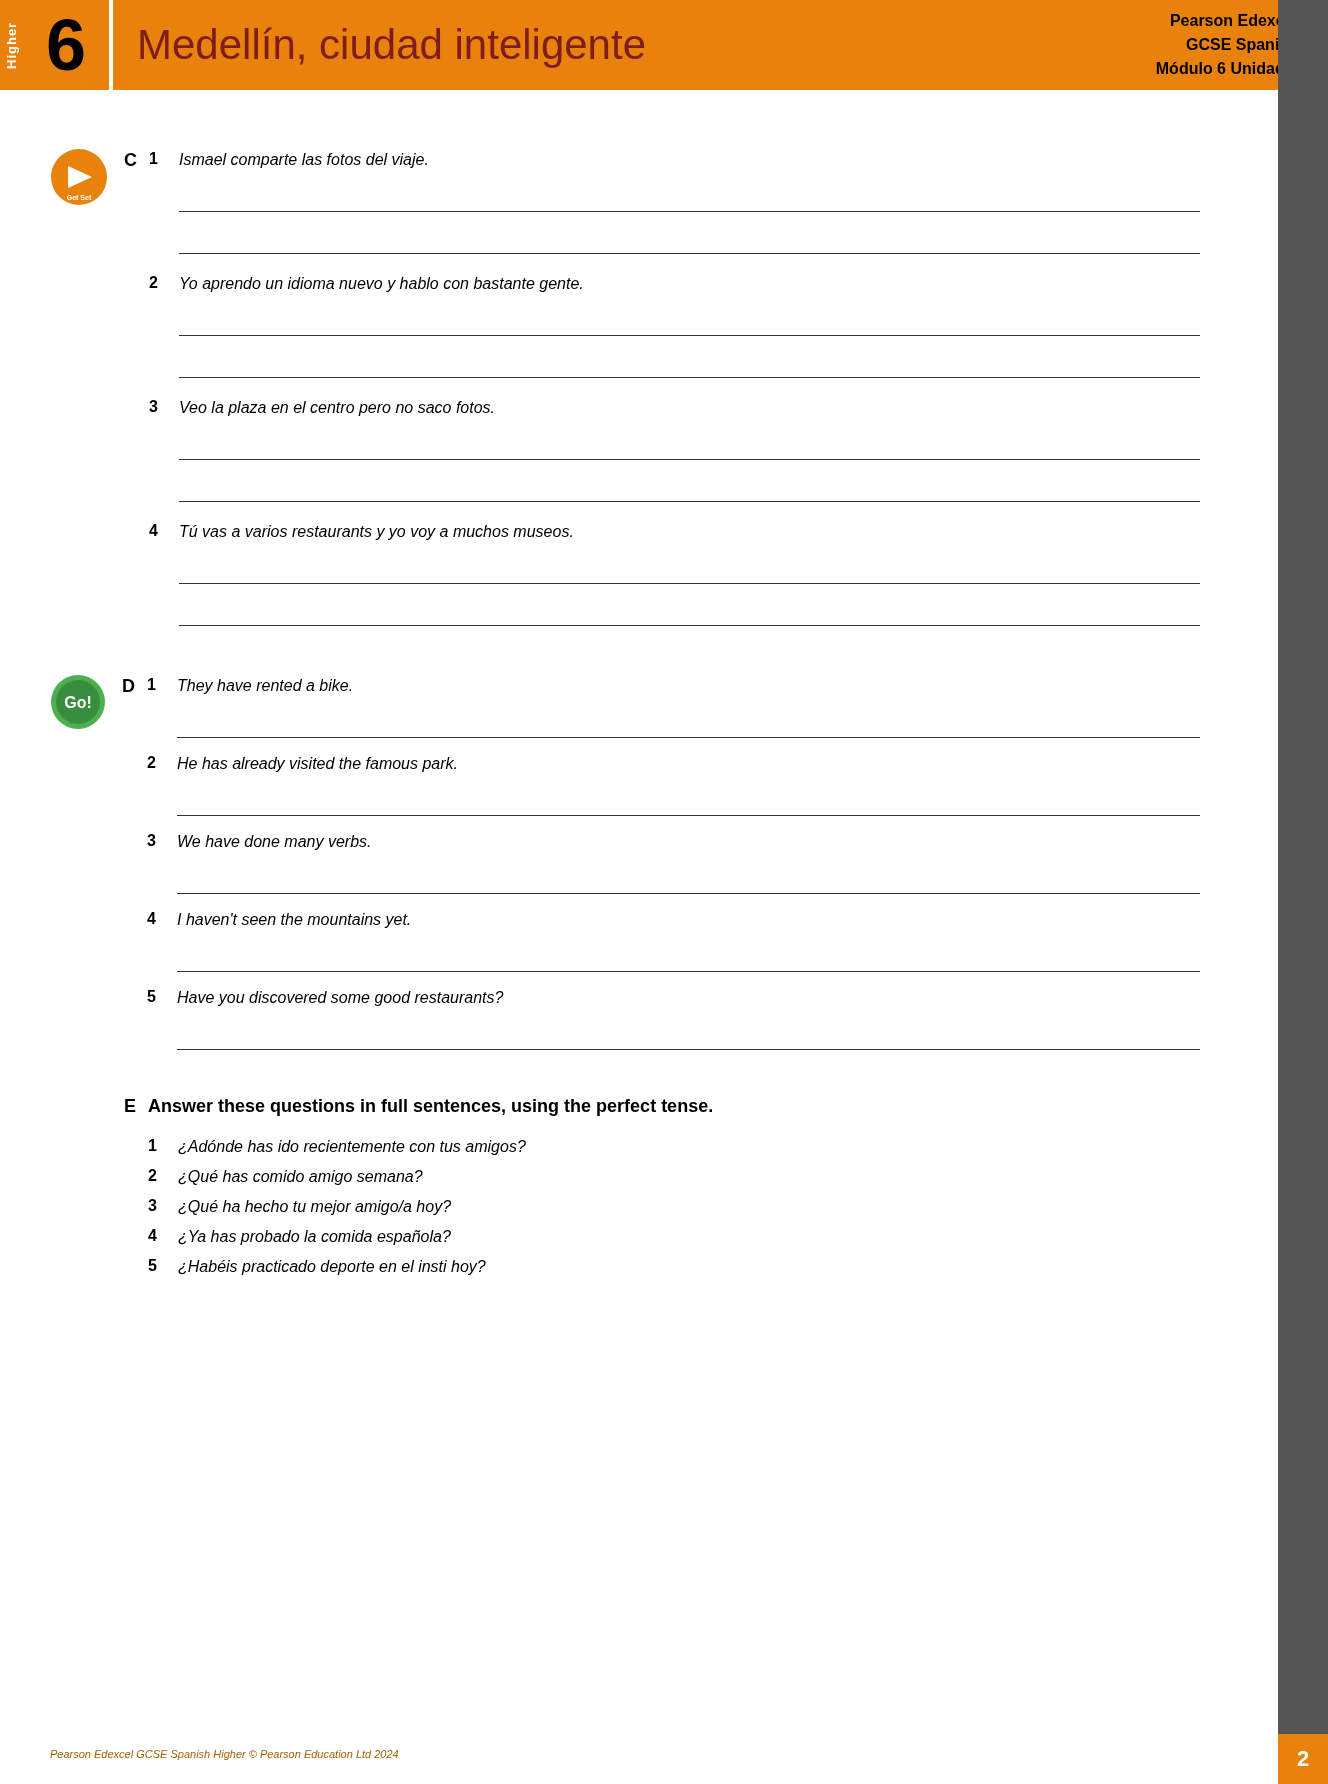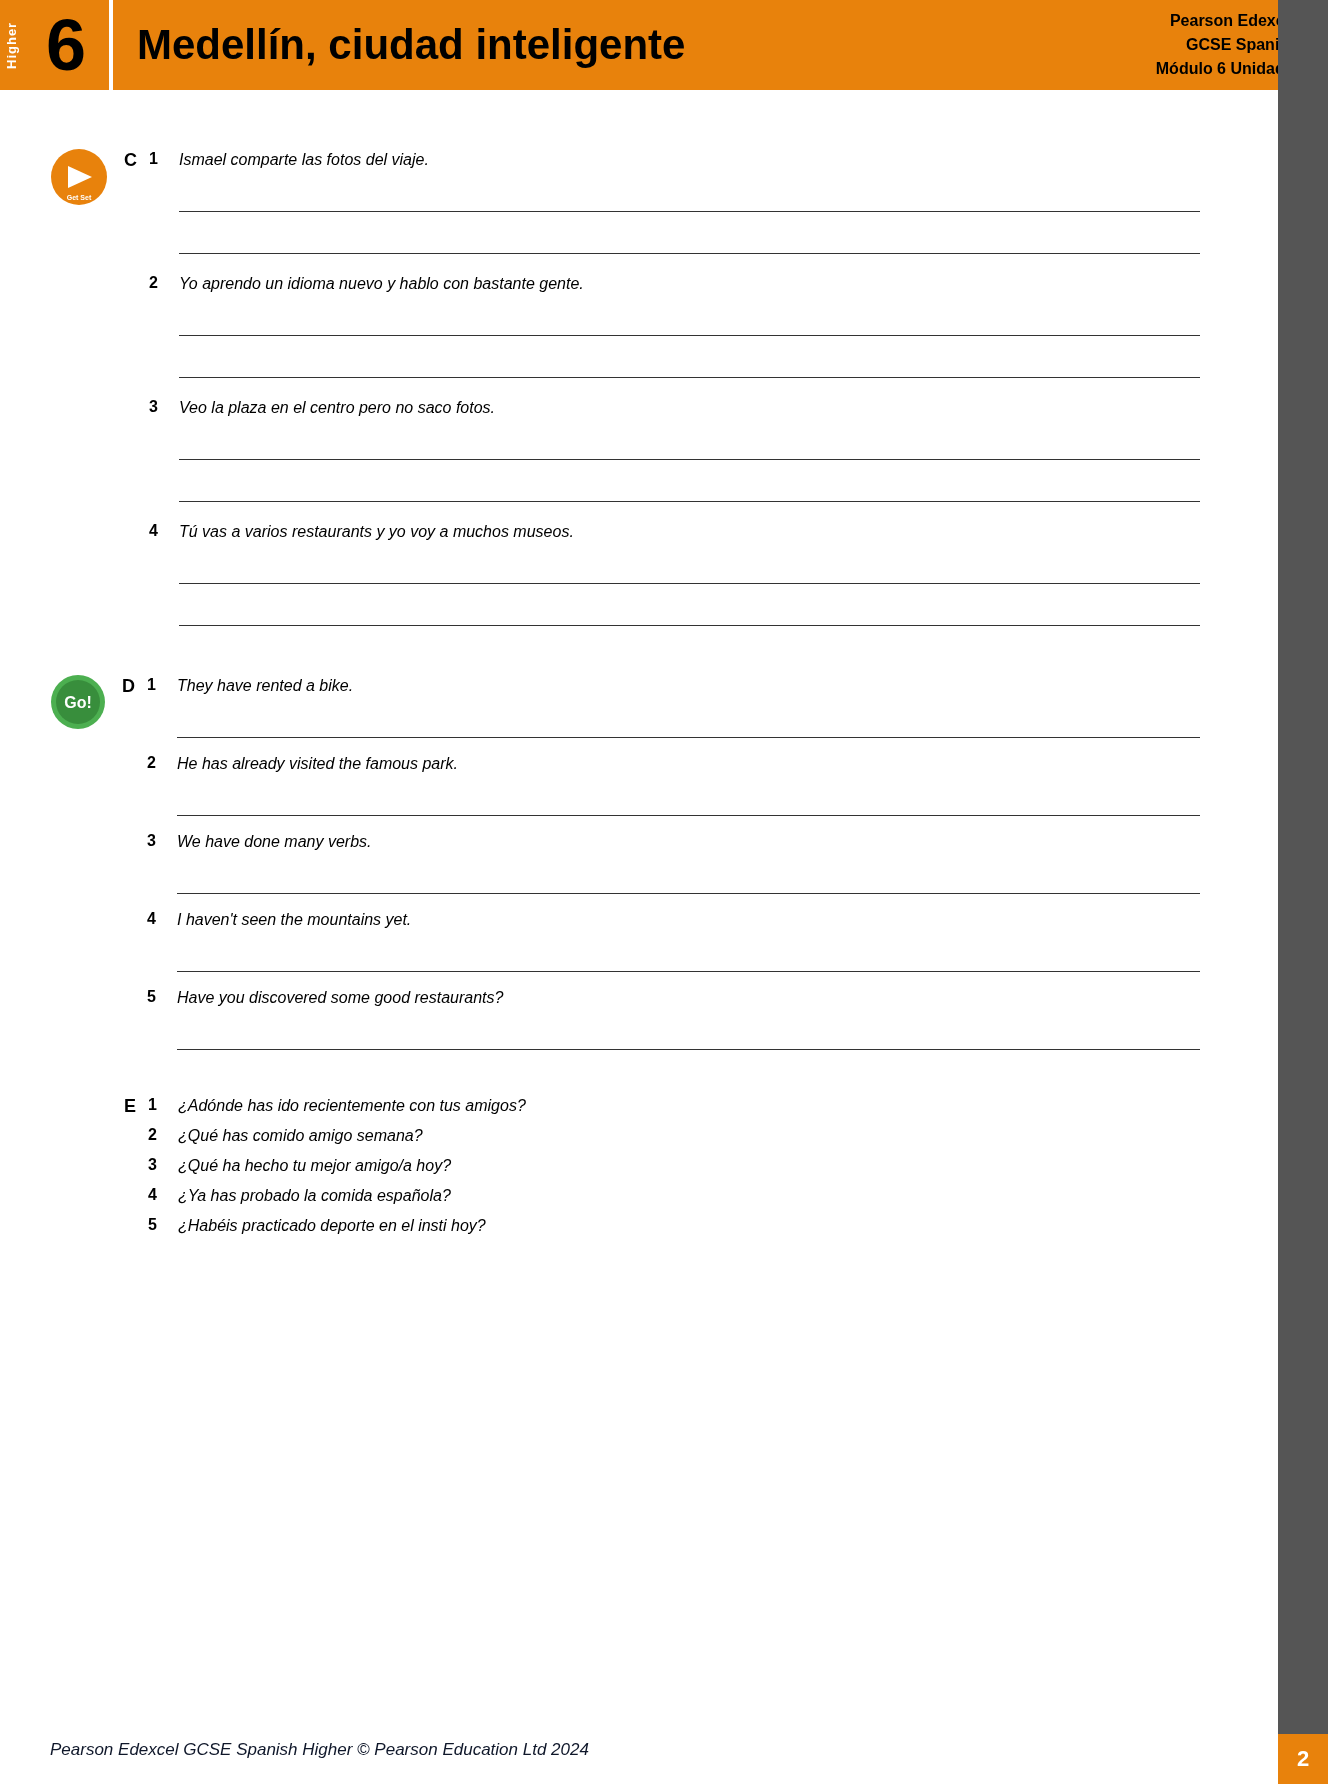--- a/index.html
+++ b/index.html
@@ -51,23 +51,23 @@
       font-weight: 900;
       width: 90px;
       height: 90px;
       display: flex;
       align-items: center;
       justify-content: center;
       border-right: 4px solid #fff;
     }
 
     .header-title {
-      color: #000000;
+      color: #7f1d1d;
       font-size: 42px;
-      font-weight: 700;
+      font-weight: 400;
       padding-left: 24px;
       flex: 1;
     }
 
     .header-right {
       text-align: right;
       padding-right: 30px;
       color: #000;
       font-size: 16px;
       font-weight: bold;
@@ -182,22 +182,22 @@
       display: flex;
       align-items: flex-start;
       margin-bottom: 6px;
     }
 
     
     .footer {
       position: absolute;
       bottom: 24px;
       left: 50px;
-      font-size: 17px;
-      color: #0f172a;
+      font-size: 11px;
+      color: #a16207;
       font-style: italic;
     }
 
     
     .no-icon-section {
       display: flex;
       align-items: flex-start;
       margin-bottom: 30px;
       margin-top: 30px;
       margin-left: 74px;
@@ -318,20 +318,21 @@
         <div class="item-number">5</div>
         <div class="item-text">Have you discovered some good restaurants?</div>
       </div>
       <div style="margin-left:30px; border-bottom:1.5px solid #333; height:32px; margin-bottom:14px; margin-top:4px;"></div>
     </div>
   </div>
 
   <div class="no-icon-section">
     <div class="section-letter">E</div>
     <div class="section-content">
+      <div class="section-title">Answer these questions in full sentences, using the perfect tense.</div>
 
       <div class="section-e-item">
         <div class="item-number">1</div>
         <div class="item-text">¿Adónde has ido recientemente con tus amigos?</div>
       </div>
       <div class="section-e-item">
         <div class="item-number">2</div>
         <div class="item-text">¿Qué has comido amigo semana?</div>
       </div>
       <div class="section-e-item">

